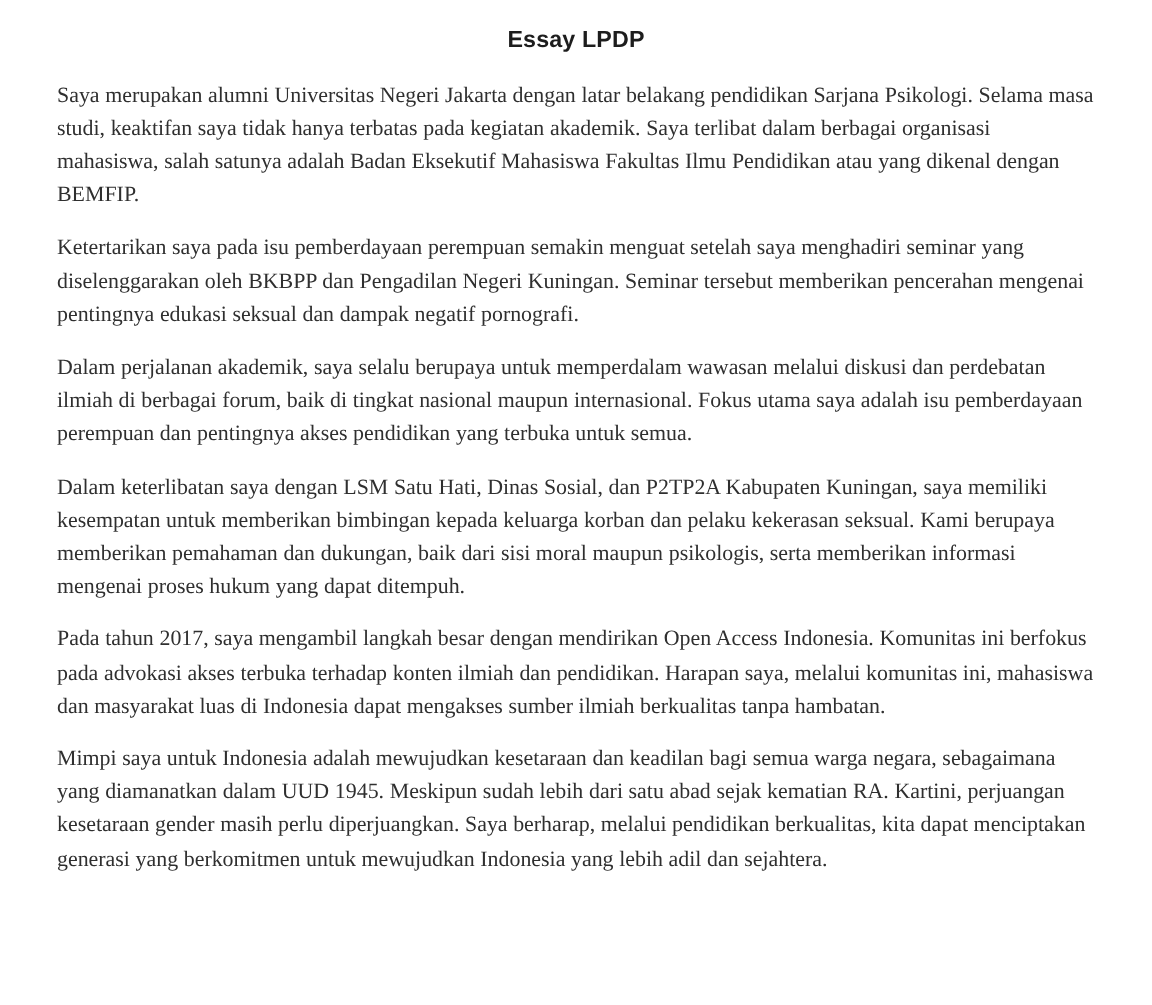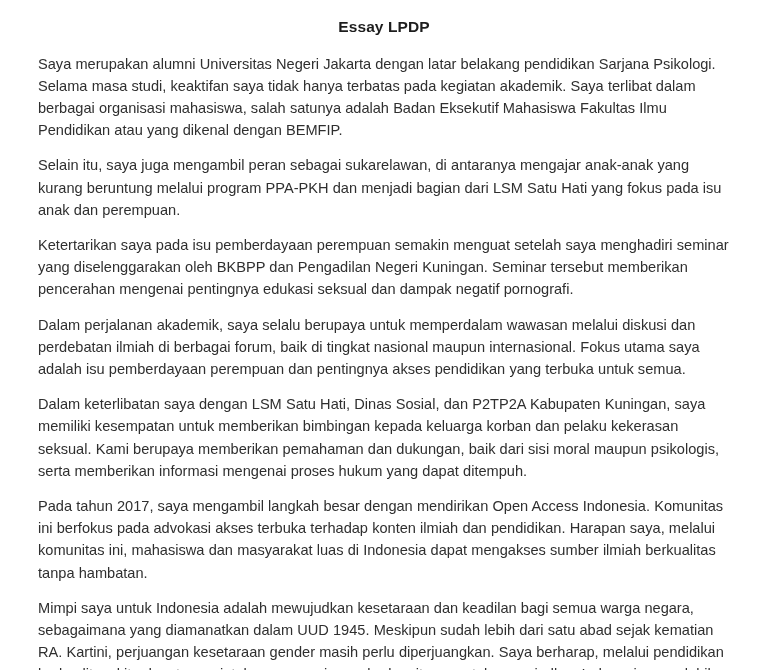--- a/index.html
+++ b/index.html
@@ -34,35 +34,35 @@
   .body-text {
     font-size: 14.6px;
     line-height: 22.2px;
     color: #2f2f2f;
     text-align: left;
     word-spacing: 0.1px;
   }
   .paragraph {
     margin: 0 0 13px 0;
     max-width: 694px;
+    font-family: Liberation Serif, serif;
   }
   .paragraph:last-child {
     margin-bottom: 0;
   }
 </style>
 </head>
 <body>
 
 <div class="document">
 
   <h1 class="doc-title">Essay LPDP</h1>
 
   <div class="body-text">
     <p class="paragraph">Saya merupakan alumni Universitas Negeri Jakarta dengan latar belakang pendidikan Sarjana Psikologi. Selama masa studi, keaktifan saya tidak hanya terbatas pada kegiatan akademik. Saya terlibat dalam berbagai organisasi mahasiswa, salah satunya adalah Badan Eksekutif Mahasiswa Fakultas Ilmu Pendidikan atau yang dikenal dengan BEMFIP.</p>
-    <p class="paragraph">Selain itu, saya juga mengambil peran sebagai sukarelawan, di antaranya mengajar anak-anak yang kurang beruntung melalui program PPA-PKH dan menjadi bagian dari LSM Satu Hati yang fokus pada isu anak dan perempuan.</p>
     <p class="paragraph">Ketertarikan saya pada isu pemberdayaan perempuan semakin menguat setelah saya menghadiri seminar yang diselenggarakan oleh BKBPP dan Pengadilan Negeri Kuningan. Seminar tersebut memberikan pencerahan mengenai pentingnya edukasi seksual dan dampak negatif pornografi.</p>
     <p class="paragraph">Dalam perjalanan akademik, saya selalu berupaya untuk memperdalam wawasan melalui diskusi dan perdebatan ilmiah di berbagai forum, baik di tingkat nasional maupun internasional. Fokus utama saya adalah isu pemberdayaan perempuan dan pentingnya akses pendidikan yang terbuka untuk semua.</p>
     <p class="paragraph">Dalam keterlibatan saya dengan LSM Satu Hati, Dinas Sosial, dan P2TP2A Kabupaten Kuningan, saya memiliki kesempatan untuk memberikan bimbingan kepada keluarga korban dan pelaku kekerasan seksual. Kami berupaya memberikan pemahaman dan dukungan, baik dari sisi moral maupun psikologis, serta memberikan informasi mengenai proses hukum yang dapat ditempuh.</p>
     <p class="paragraph">Pada tahun 2017, saya mengambil langkah besar dengan mendirikan Open Access Indonesia. Komunitas ini berfokus pada advokasi akses terbuka terhadap konten ilmiah dan pendidikan. Harapan saya, melalui komunitas ini, mahasiswa dan masyarakat luas di Indonesia dapat mengakses sumber ilmiah berkualitas tanpa hambatan.</p>
     <p class="paragraph">Mimpi saya untuk Indonesia adalah mewujudkan kesetaraan dan keadilan bagi semua warga negara, sebagaimana yang diamanatkan dalam UUD 1945. Meskipun sudah lebih dari satu abad sejak kematian RA. Kartini, perjuangan kesetaraan gender masih perlu diperjuangkan. Saya berharap, melalui pendidikan berkualitas, kita dapat menciptakan generasi yang berkomitmen untuk mewujudkan Indonesia yang lebih adil dan sejahtera.</p>
   </div>
 
 </div>
 
 </body></html>

